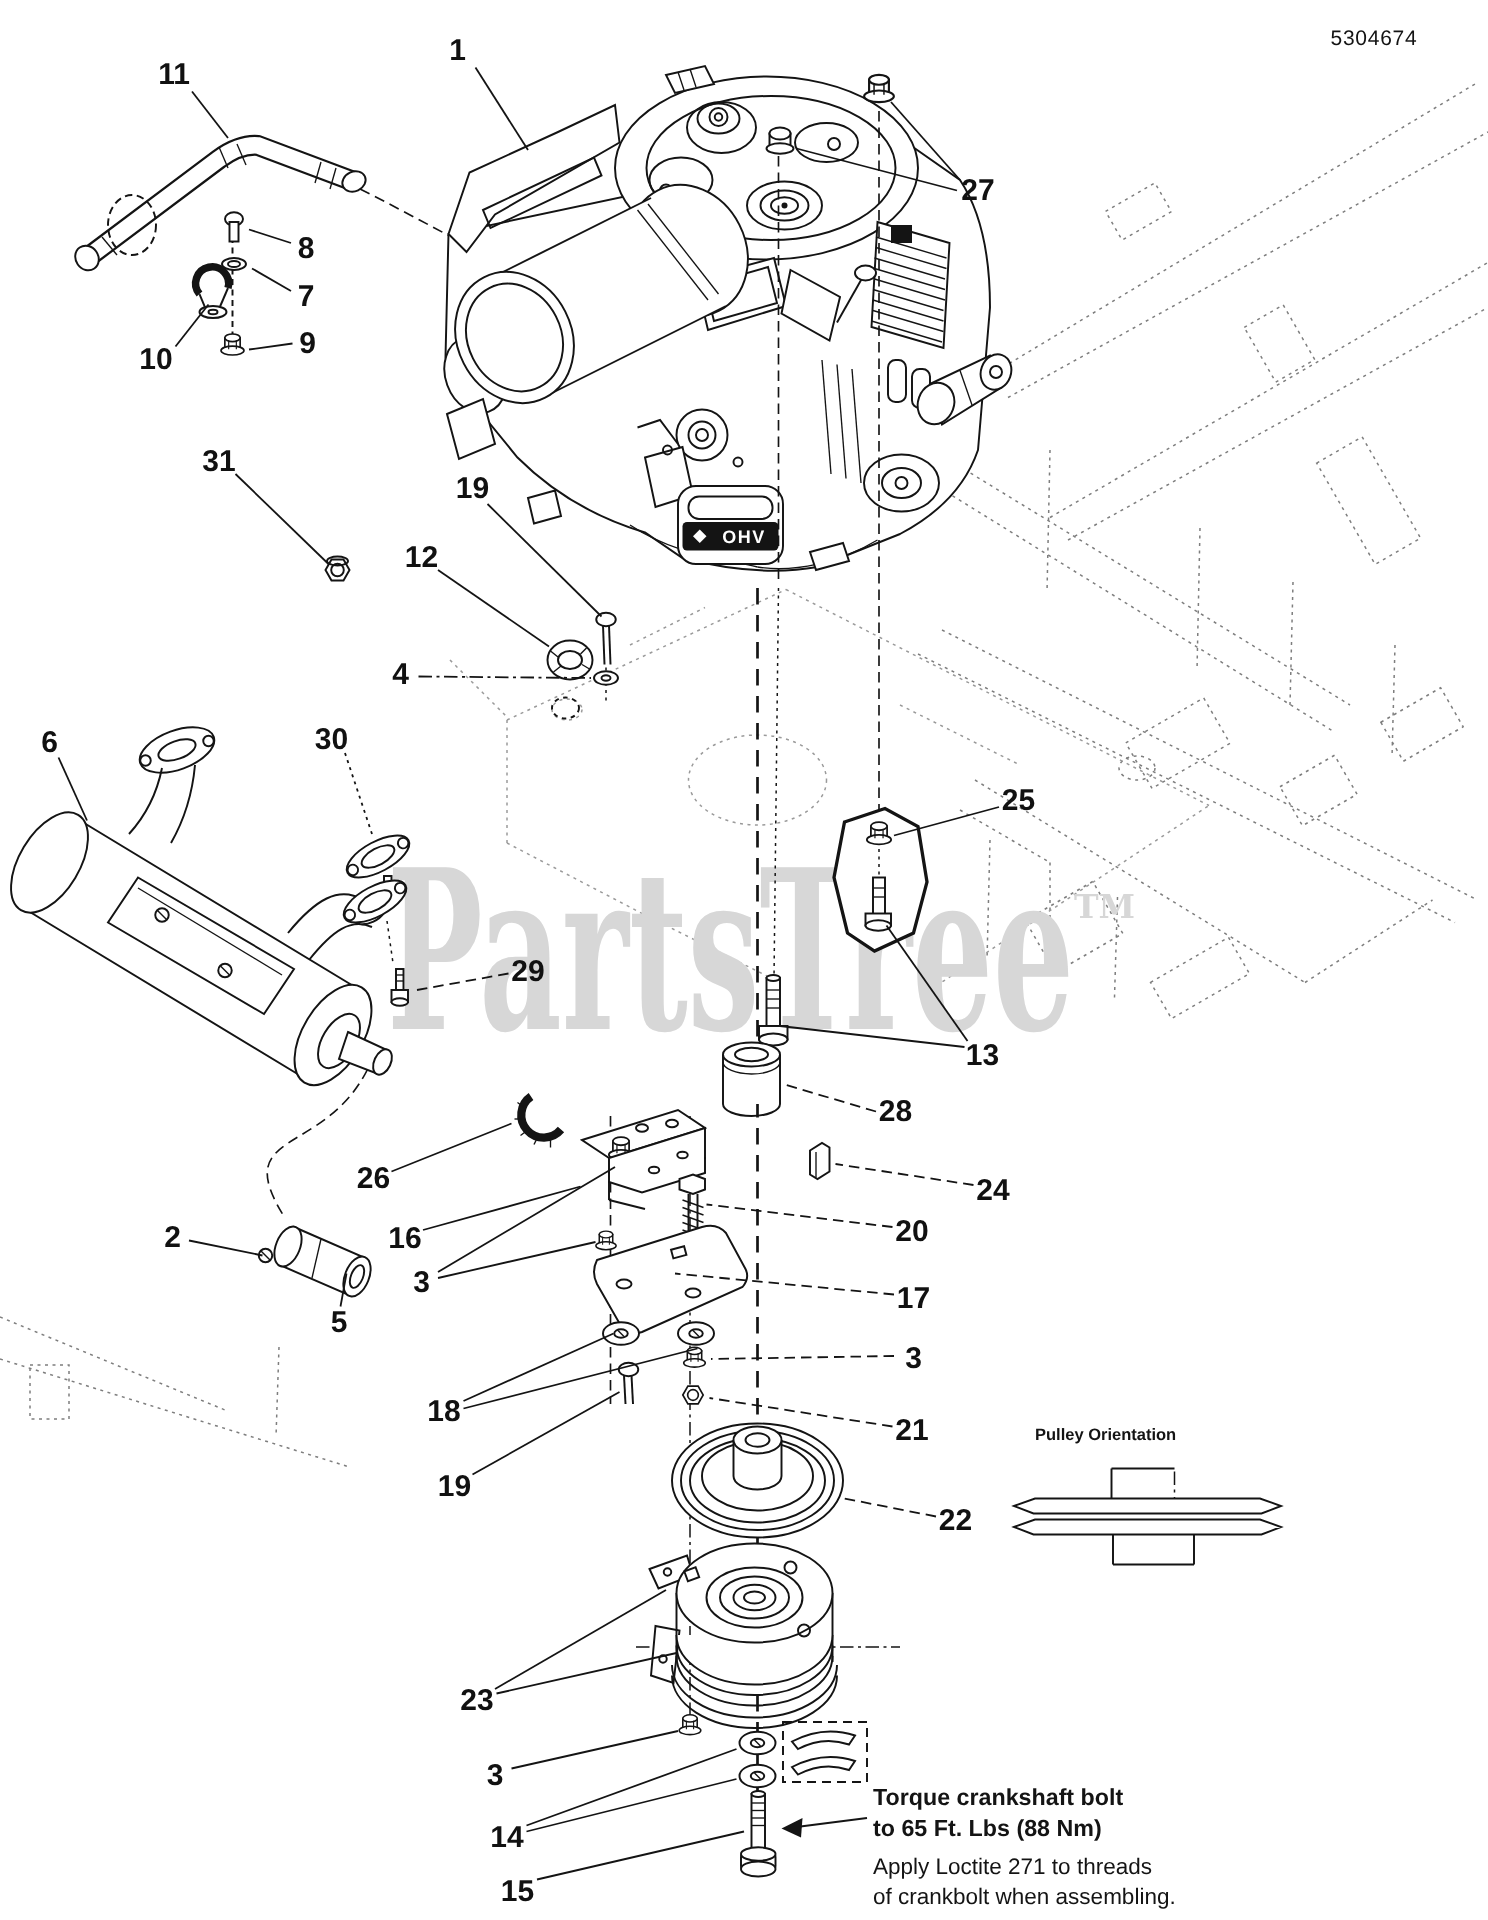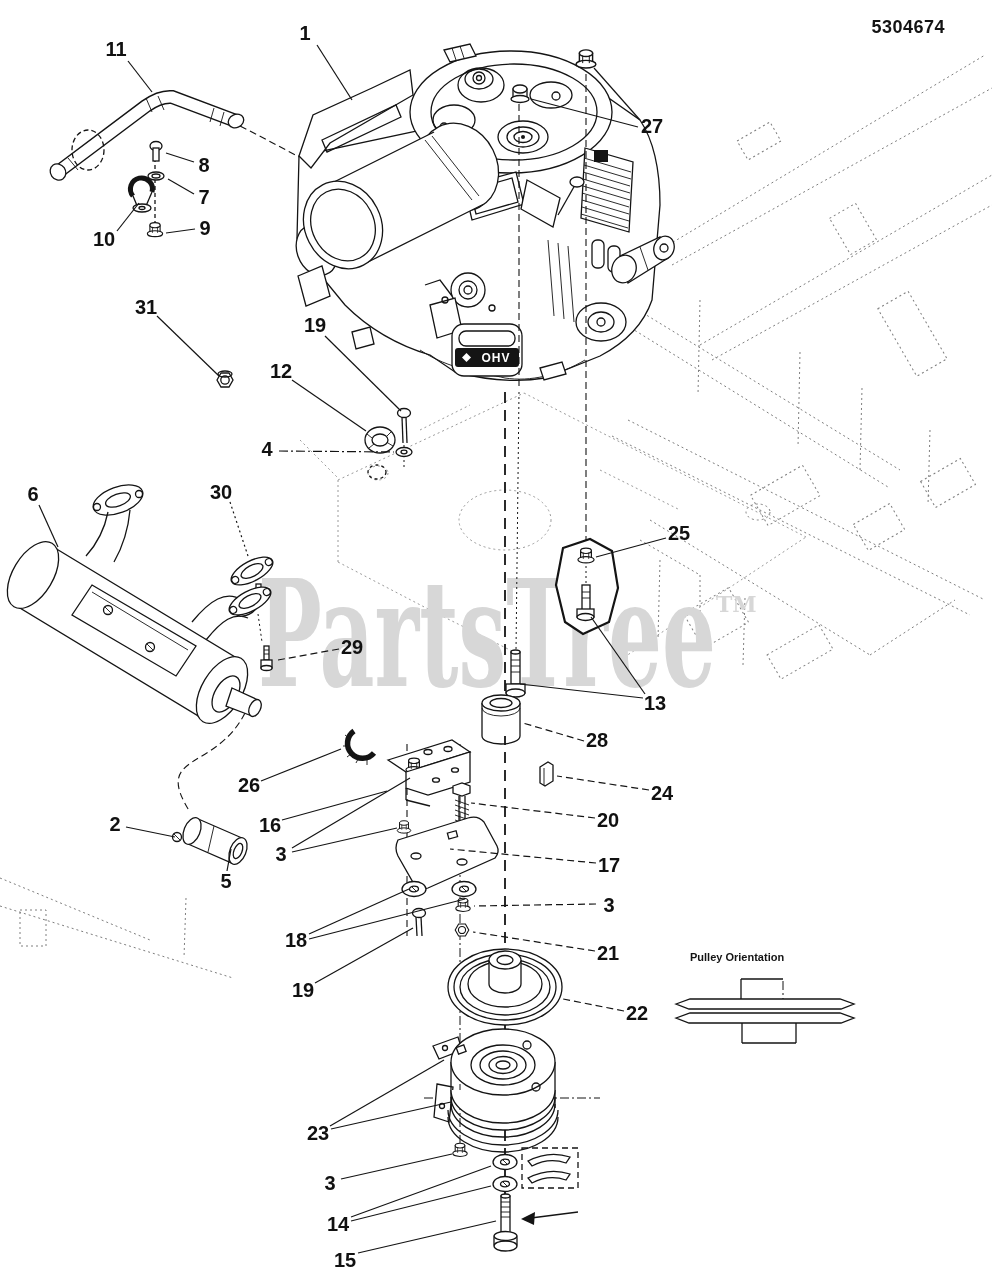--- a/index.html
+++ b/index.html
@@ -1,20 +1,20 @@
 <!DOCTYPE html>
 <html><head>
 <meta charset="utf-8">
 <style>
   html,body{margin:0;padding:0;background:#e8e8e8;}
   .page{position:relative;width:992px;height:1280px;background:#ffffff;overflow:hidden;
         font-family:"Liberation Sans",sans-serif;color:#141414;}
   .page svg{position:absolute;left:0;top:0;}
   .anno{position:absolute;white-space:nowrap;}
-  .pn{font-weight:bold;font-size:18px;letter-spacing:.5px;text-align:right;}
+  .pn{font-weight:normal;font-size:14px;letter-spacing:.5px;text-align:right;}
   .inset-title{font-weight:bold;font-size:11px;}
   .note-b{font-weight:bold;font-size:15.5px;line-height:21px;}
   .note-r{font-size:15px;line-height:20px;}
   .gap{margin-top:5px;}
   
   .ln{stroke:#141414;fill:none;stroke-width:1.3;}
   .lnf{stroke:#141414;fill:#ffffff;stroke-width:1.3;}
   .lnf2{stroke:#141414;fill:#ffffff;stroke-width:2.2;}
   .thin{stroke:#141414;fill:none;stroke-width:.9;}
   .frame{stroke:#7e7e7e;fill:none;stroke-width:1;stroke-dasharray:2,3;}
@@ -551,14 +551,20 @@
         <text x="338" y="1231" text-anchor="middle" class="callout">14</text>
         <line x1="358" y1="1253" x2="496" y2="1221" stroke="#141414" stroke-width="1.2"></line>
         <text x="345" y="1267" text-anchor="middle" class="callout">15</text>
       </g>
 </svg>
 
 <div class="anno pn" style="left:835px;top:17px;width:110px;">5304674</div>
 
 <div class="anno inset-title" style="left:690px;top:951px;">Pulley Orientation</div>
 
-
+<div class="anno" style="left:582px;top:1188px;width:240px;">
+  <div class="note-b">Torque crankshaft bolt</div>
+  <div class="note-b">to 65 Ft. Lbs (88 Nm)</div>
+  <div class="note-r gap">Apply Loctite 271 to threads</div>
+  <div class="note-r">of crankbolt when assembling.</div>
 </div>
 
+</div>
+
 </body></html>

